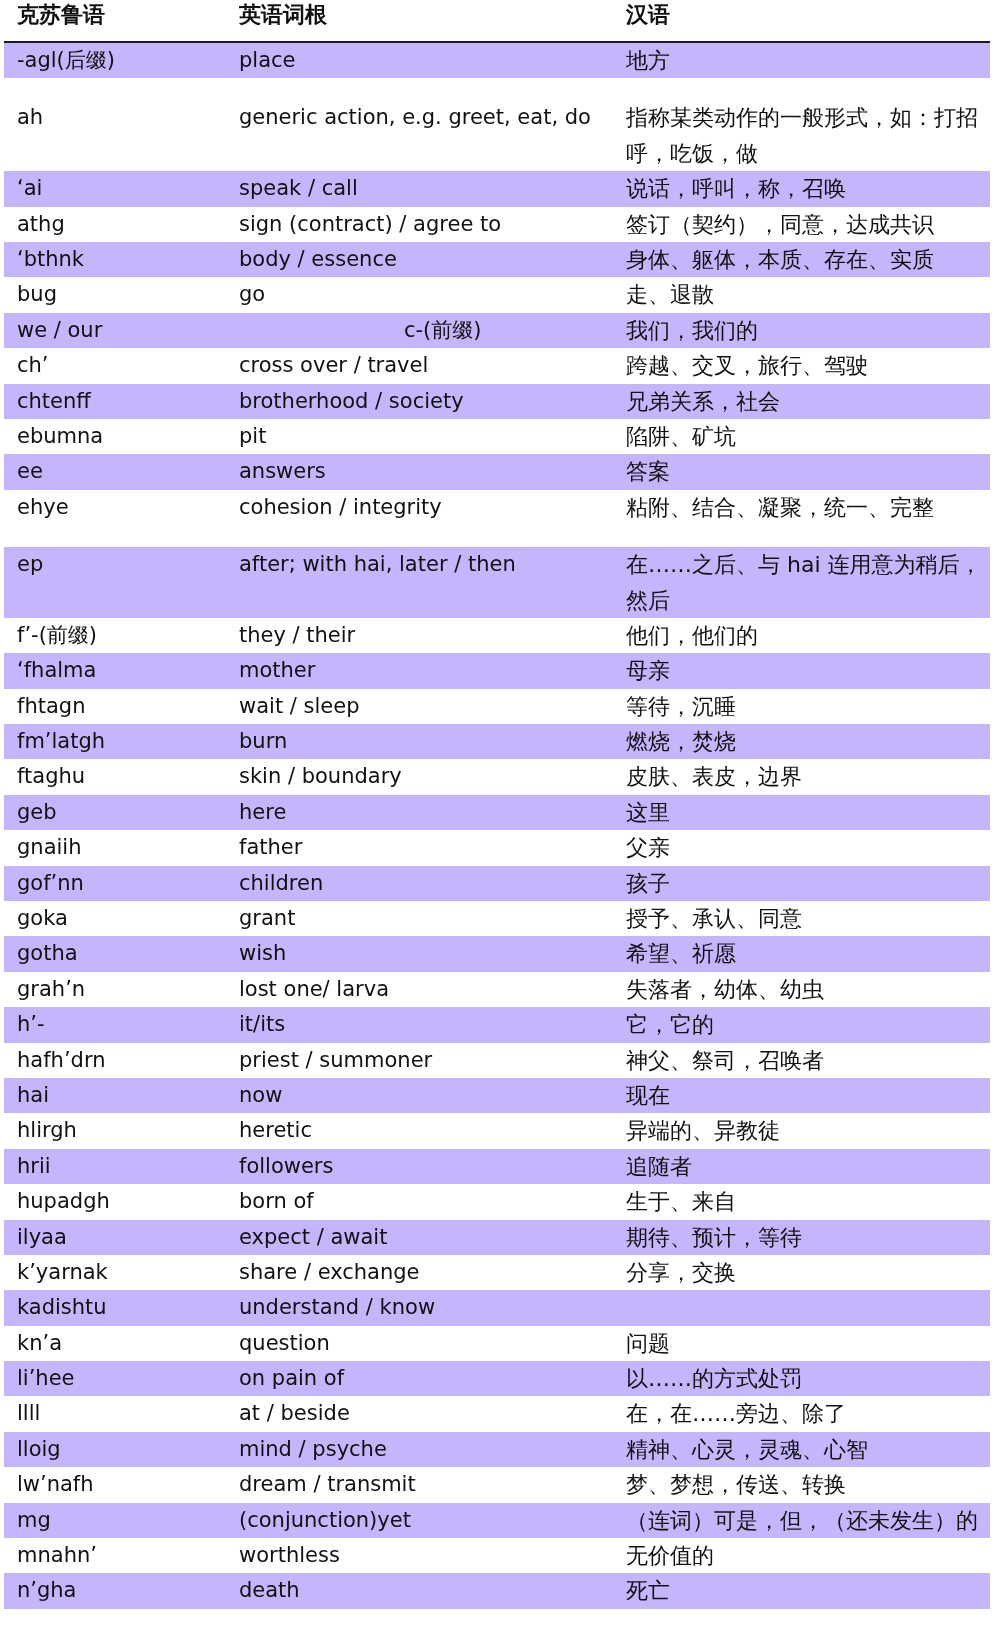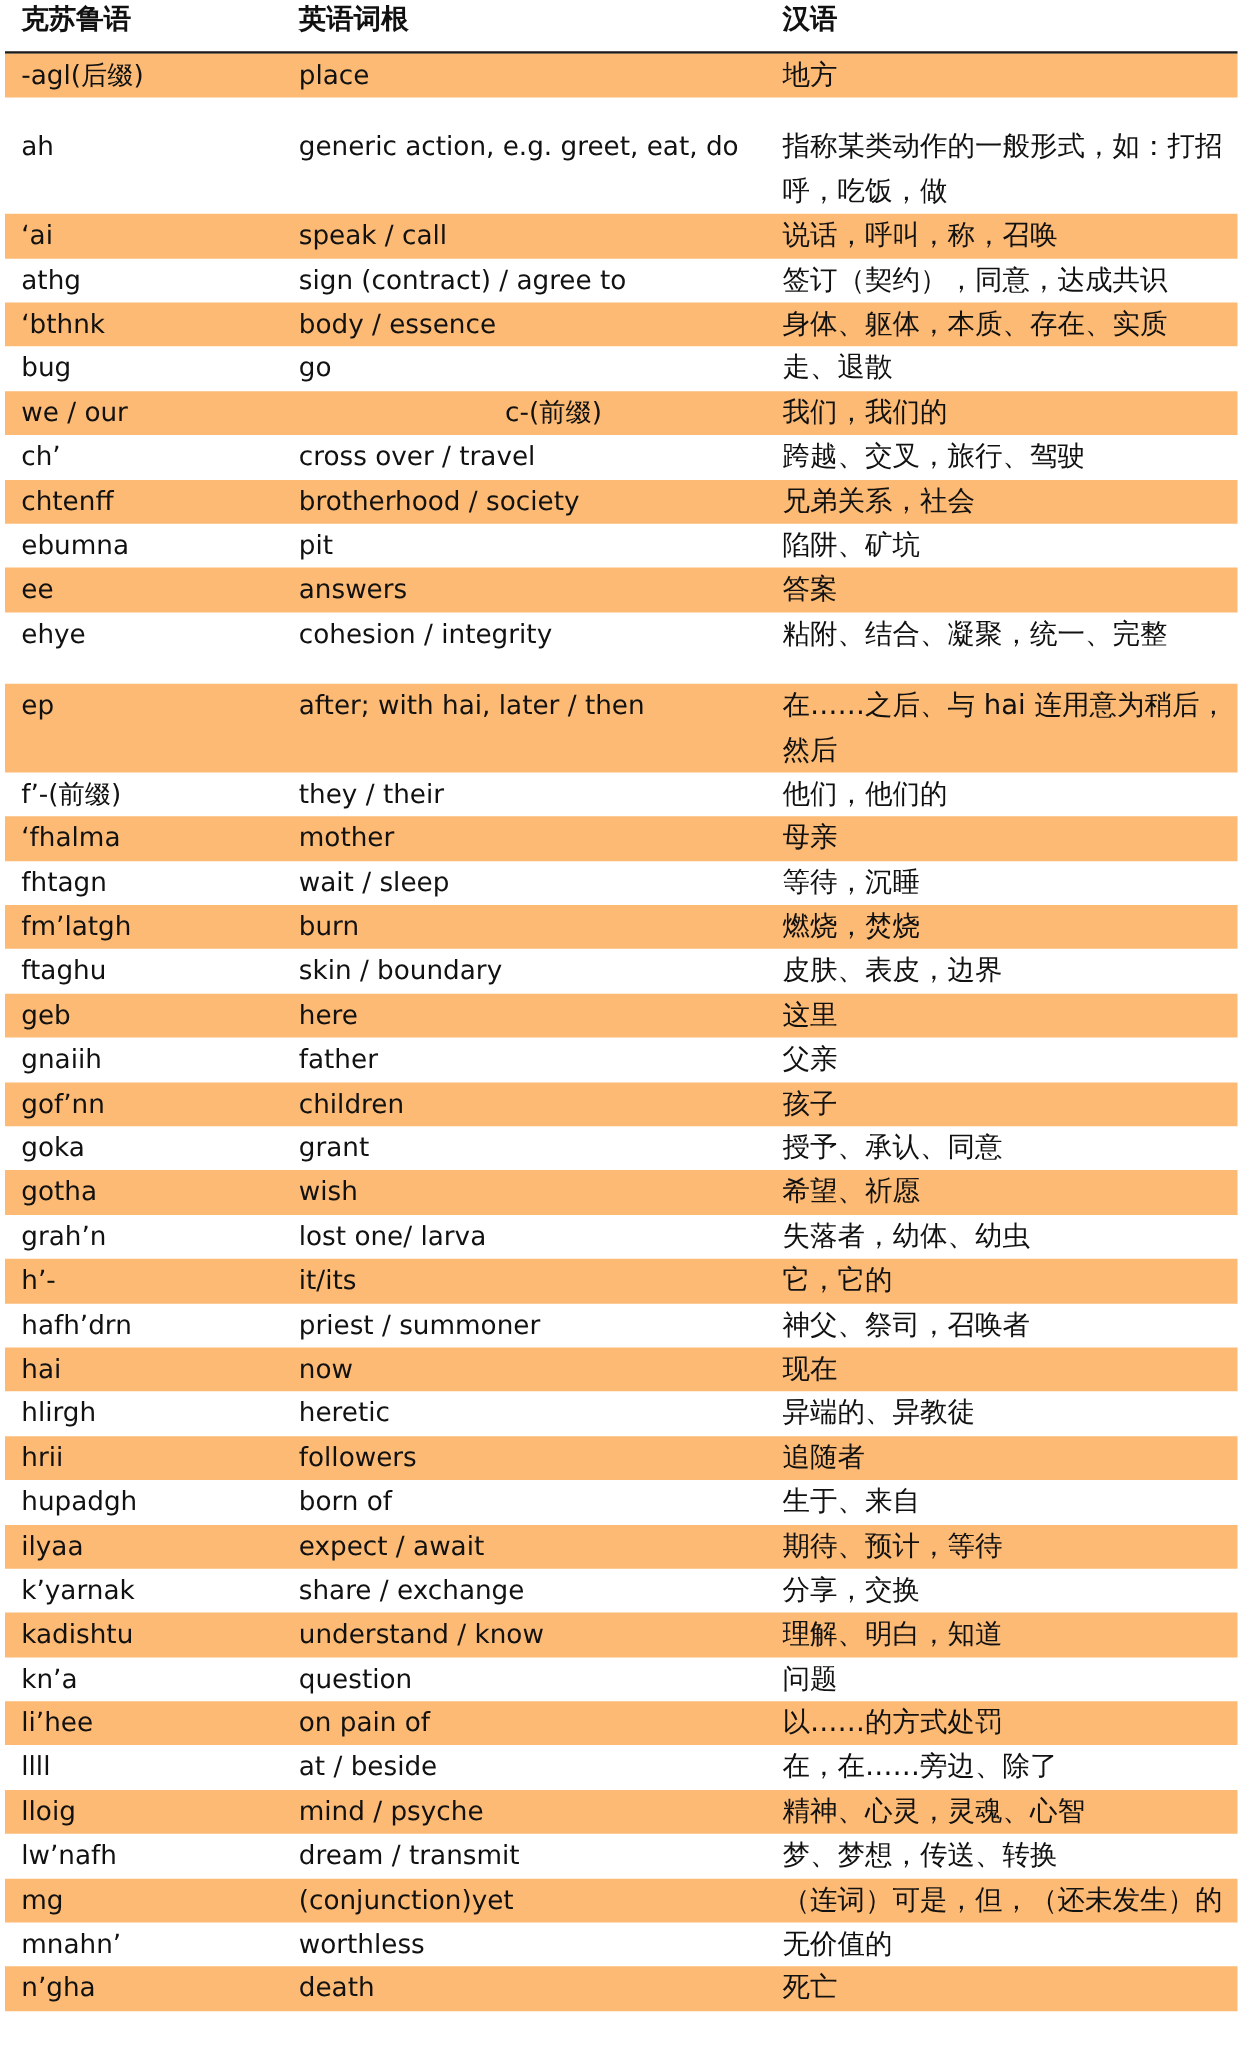--- a/index.html
+++ b/index.html
@@ -13,21 +13,21 @@
     }
     .header {
       display: flex; height: 41px; align-items: flex-start;
       border-bottom: 2px solid #1a1a1a;
       box-sizing: content-box;
     }
     .header .cell {
       font-size: 22px; font-weight: bold; padding-bottom: 6px;
     }
     .row { display: flex; align-items: flex-start; }
-    .row.stripe { background: #fdba74; }
+    .row.stripe { background: #c4b5fd; }
     .cell { box-sizing: border-box; padding-left: 13px; }
     .c1 { width: 222px; }
     .c2 { width: 387px; }
     .c3 { width: 377px; }
     .row .cell {
       font-size: 21px; line-height: 35.4px;
     }
     .row .c3 { font-size: 22px; }
     .row.double { height: 70.8px; margin-top: 22px; }
     .row.single { height: 35.4px; }
@@ -198,21 +198,20 @@
         <div class="cell c3">期待、预计，等待</div>
       </div>
       <div class="row single">
         <div class="cell c1">k’yarnak</div>
         <div class="cell c2">share / exchange</div>
         <div class="cell c3">分享，交换</div>
       </div>
       <div class="row single stripe">
         <div class="cell c1">kadishtu</div>
         <div class="cell c2">understand / know</div>
-        <div class="cell c3">理解、明白，知道</div>
       </div>
       <div class="row single">
         <div class="cell c1">kn’a</div>
         <div class="cell c2">question</div>
         <div class="cell c3">问题</div>
       </div>
       <div class="row single stripe">
         <div class="cell c1">li’hee</div>
         <div class="cell c2">on pain of</div>
         <div class="cell c3">以……的方式处罚</div>

